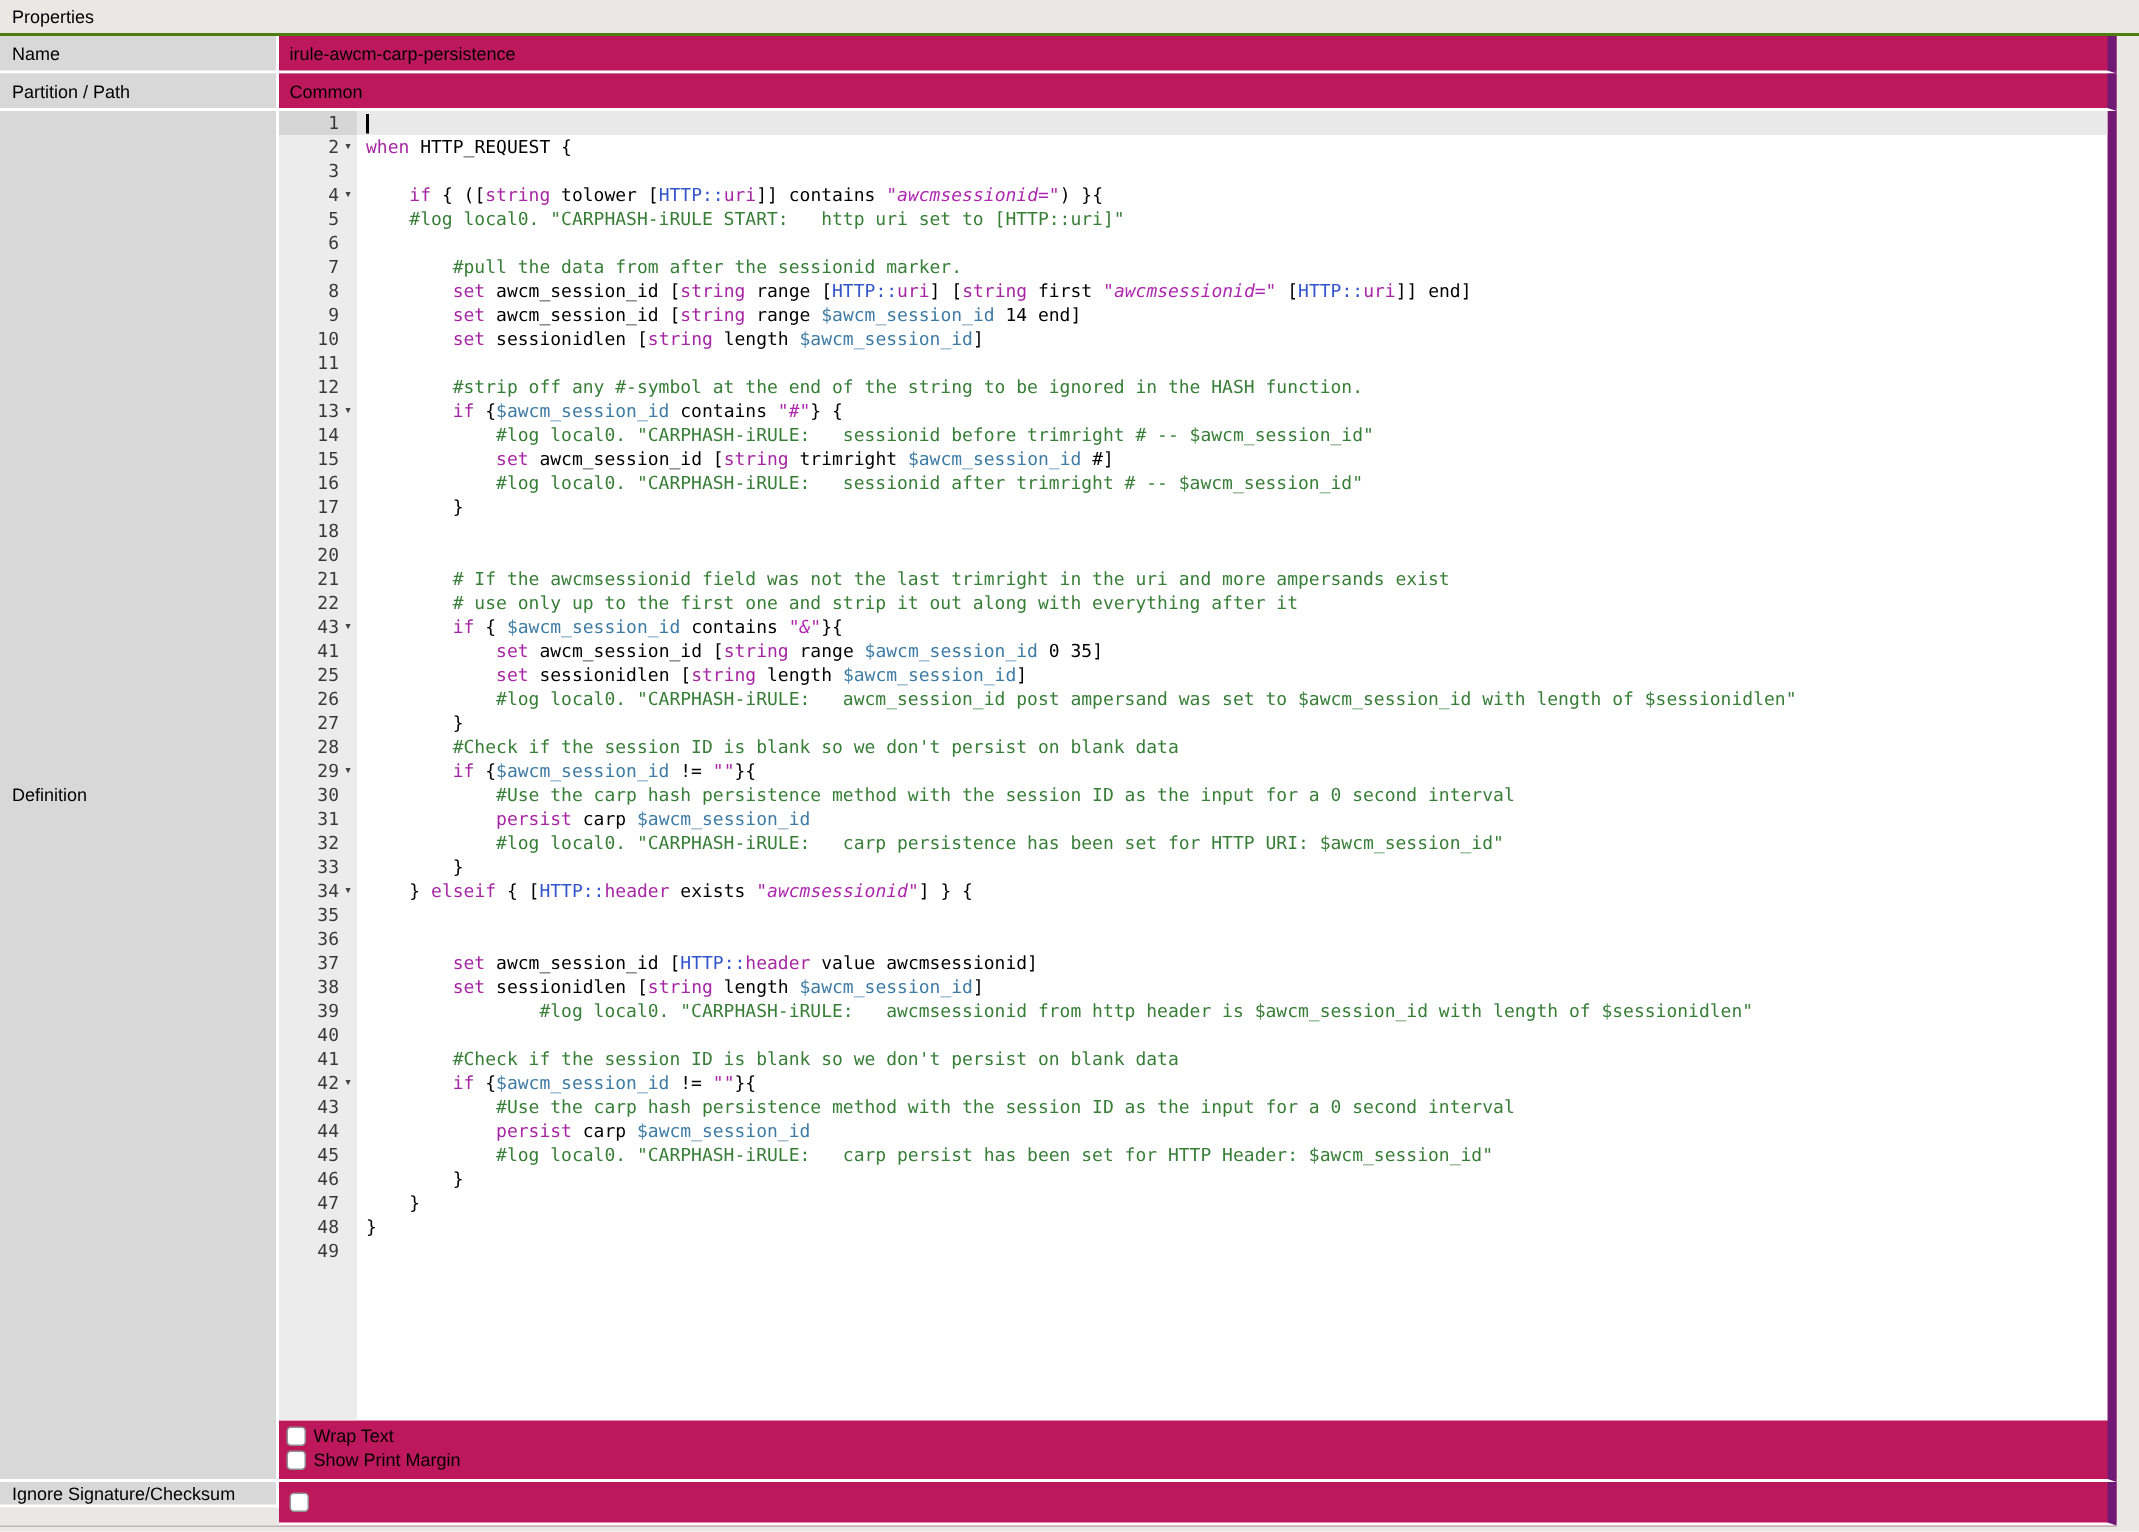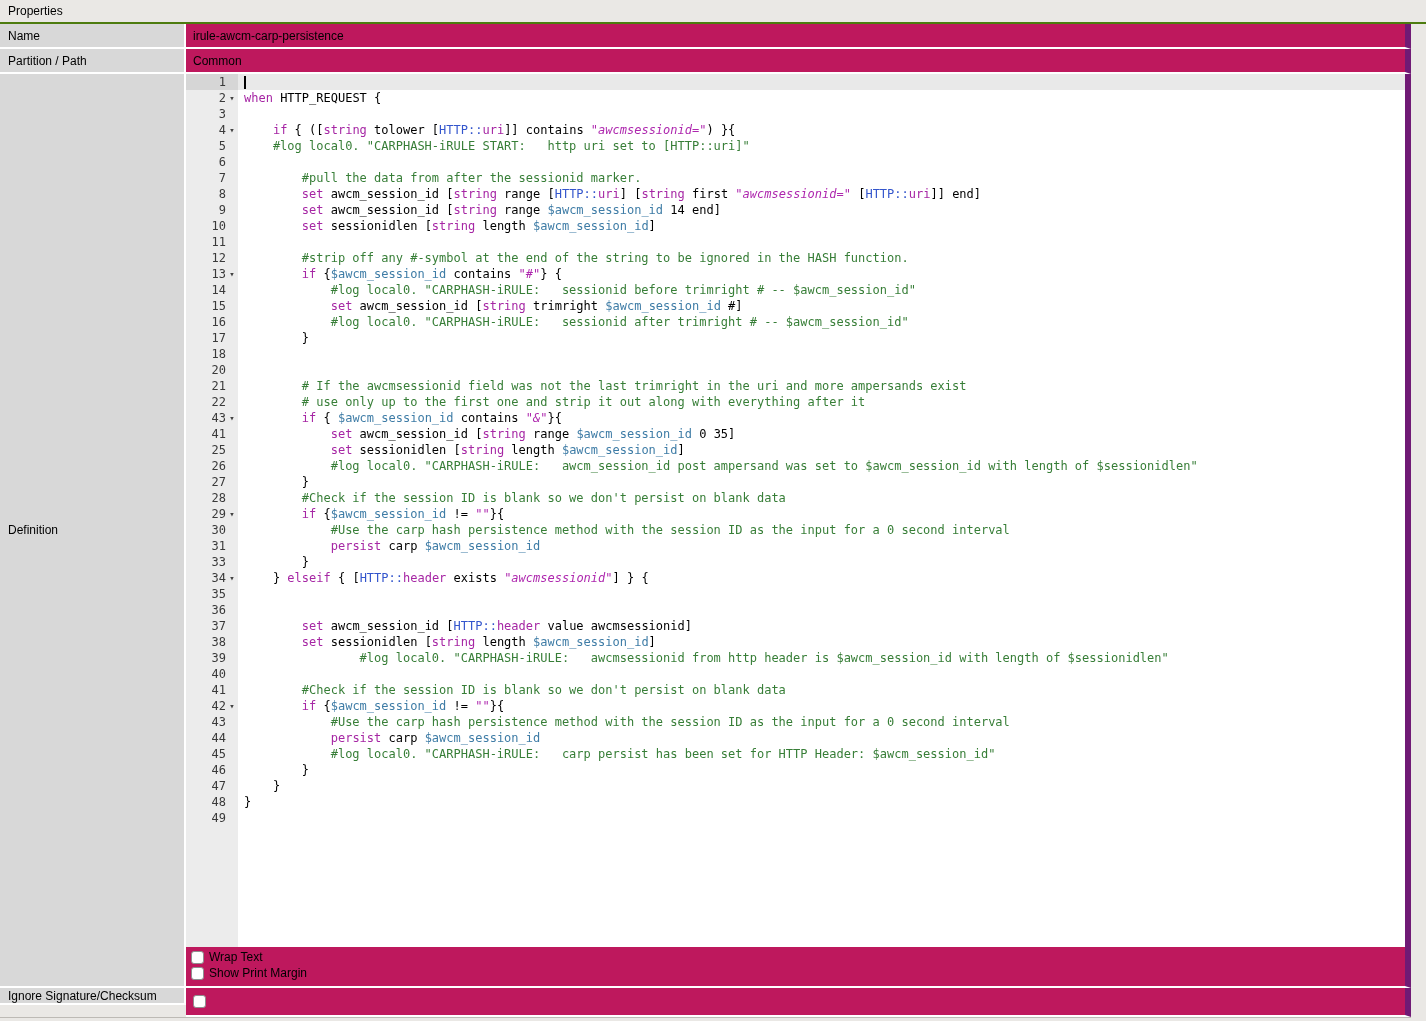--- a/index.html
+++ b/index.html
@@ -264,20 +264,27 @@
           </div>
           <div class="line">
             <div class="ln">
               <span class="num">31</span>
               <span class="fold"></span>
             </div>
             <div class="code"><span class="tk-t">            </span><span class="tk-k">persist</span><span class="tk-t"> carp </span><span class="tk-v">$awcm_session_id</span></div>
           </div>
           <div class="line">
             <div class="ln">
+              <span class="num">32</span>
+              <span class="fold"></span>
+            </div>
+            <div class="code"><span class="tk-c">            #log local0. "CARPHASH-iRULE:   carp persistence has been set for HTTP URI: $awcm_session_id"</span></div>
+          </div>
+          <div class="line">
+            <div class="ln">
               <span class="num">33</span>
               <span class="fold"></span>
             </div>
             <div class="code"><span class="tk-t">        }</span></div>
           </div>
           <div class="line">
             <div class="ln">
               <span class="num">34</span>
               <span class="fold">▾</span>
             </div>

